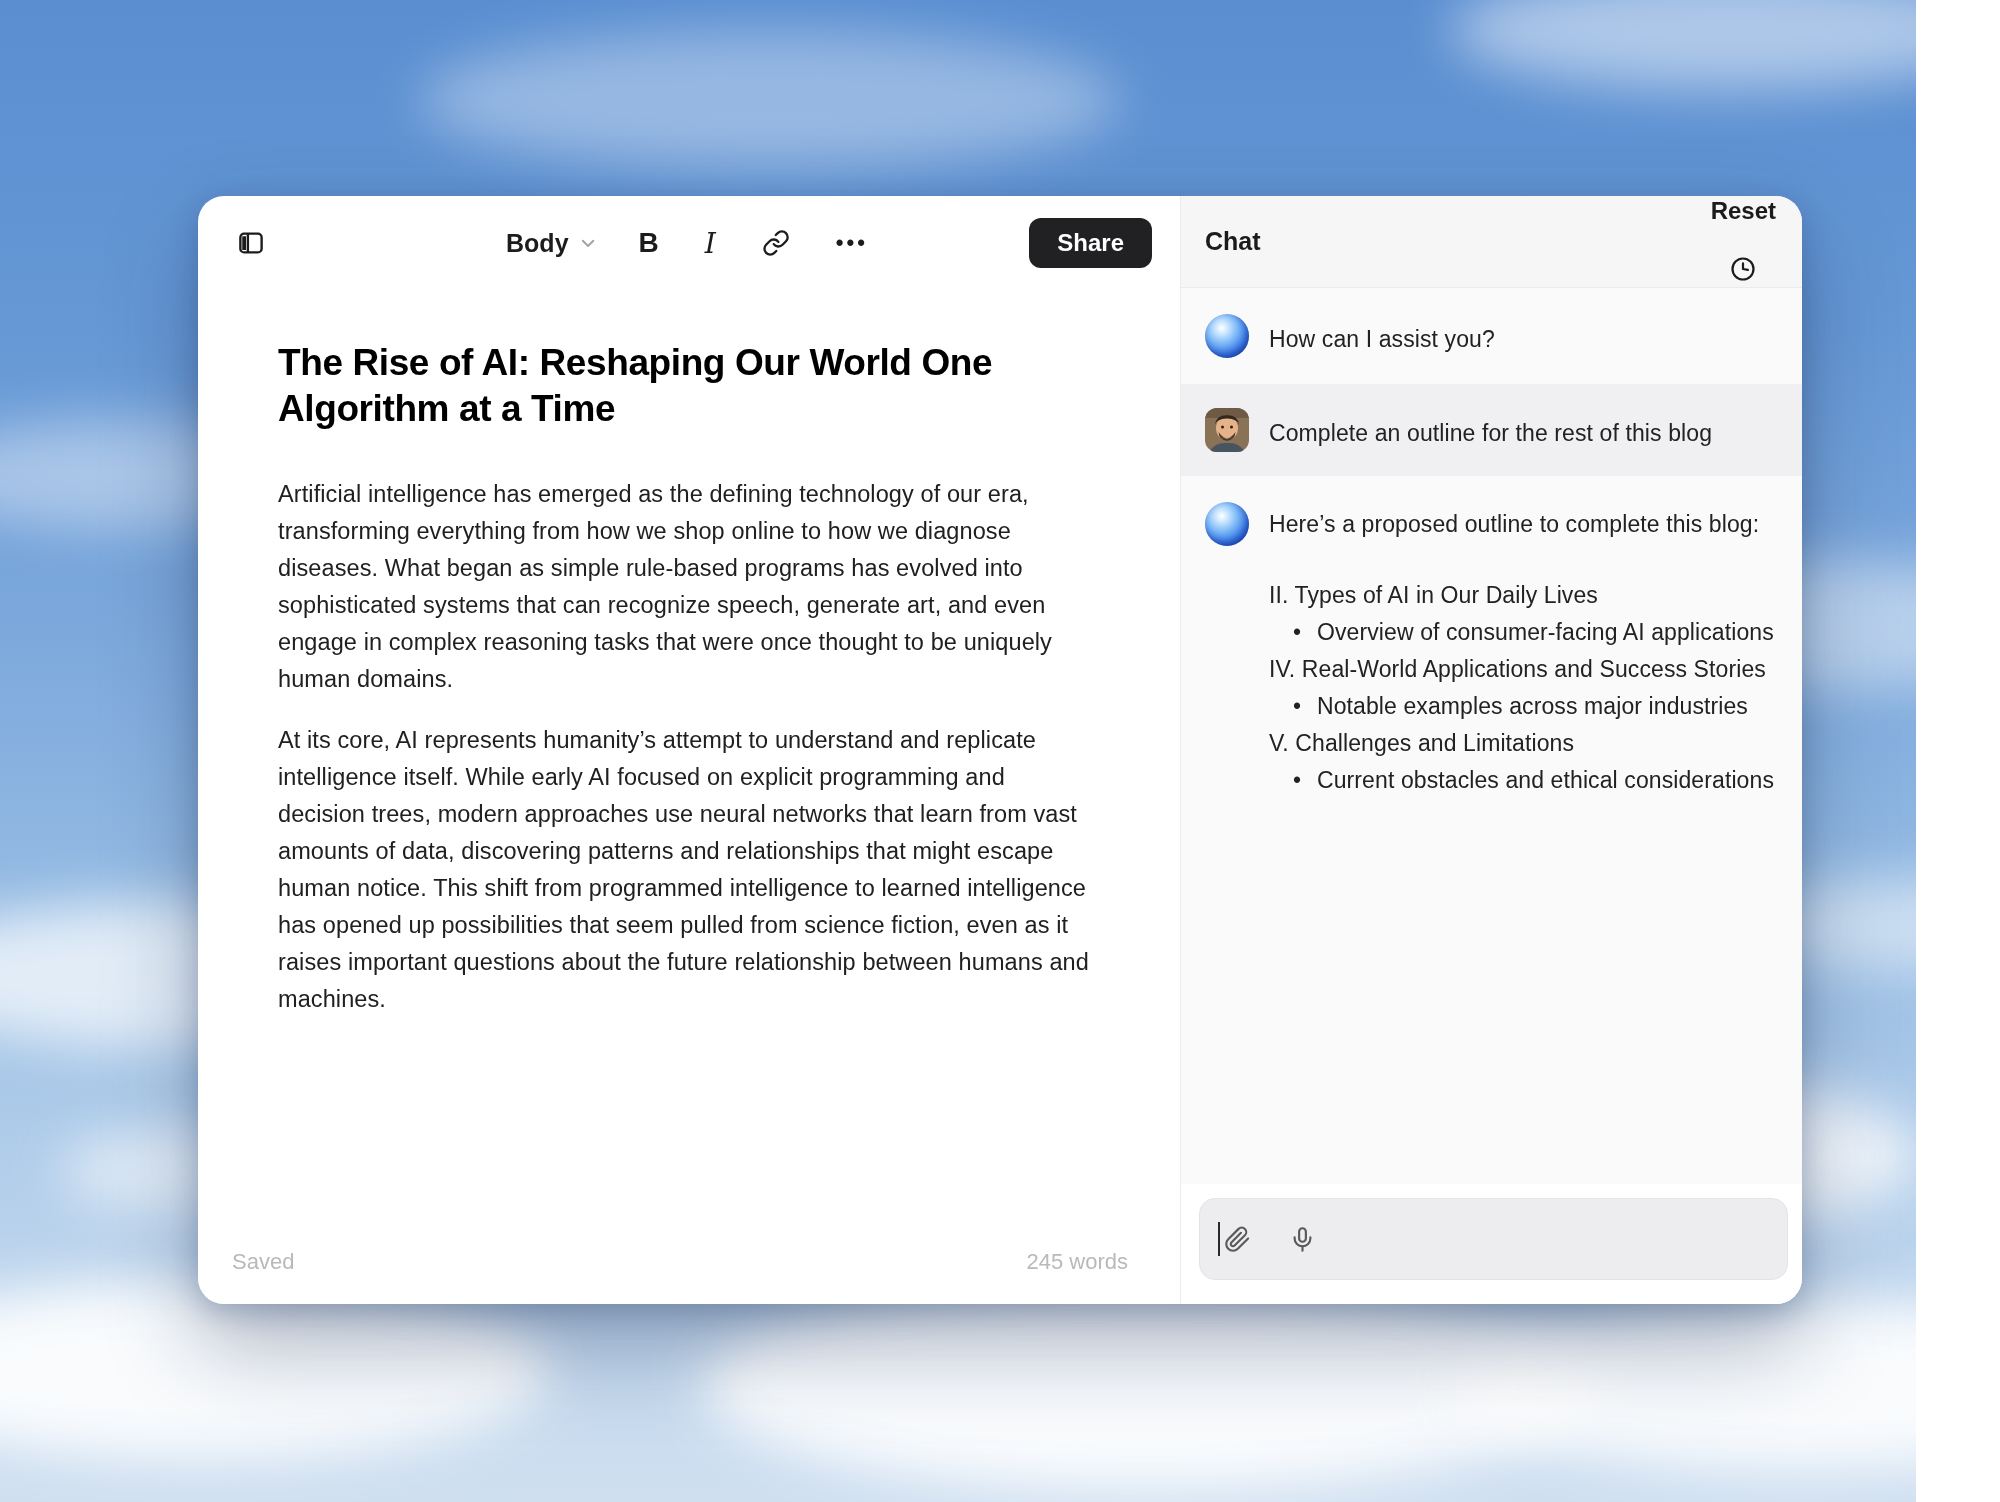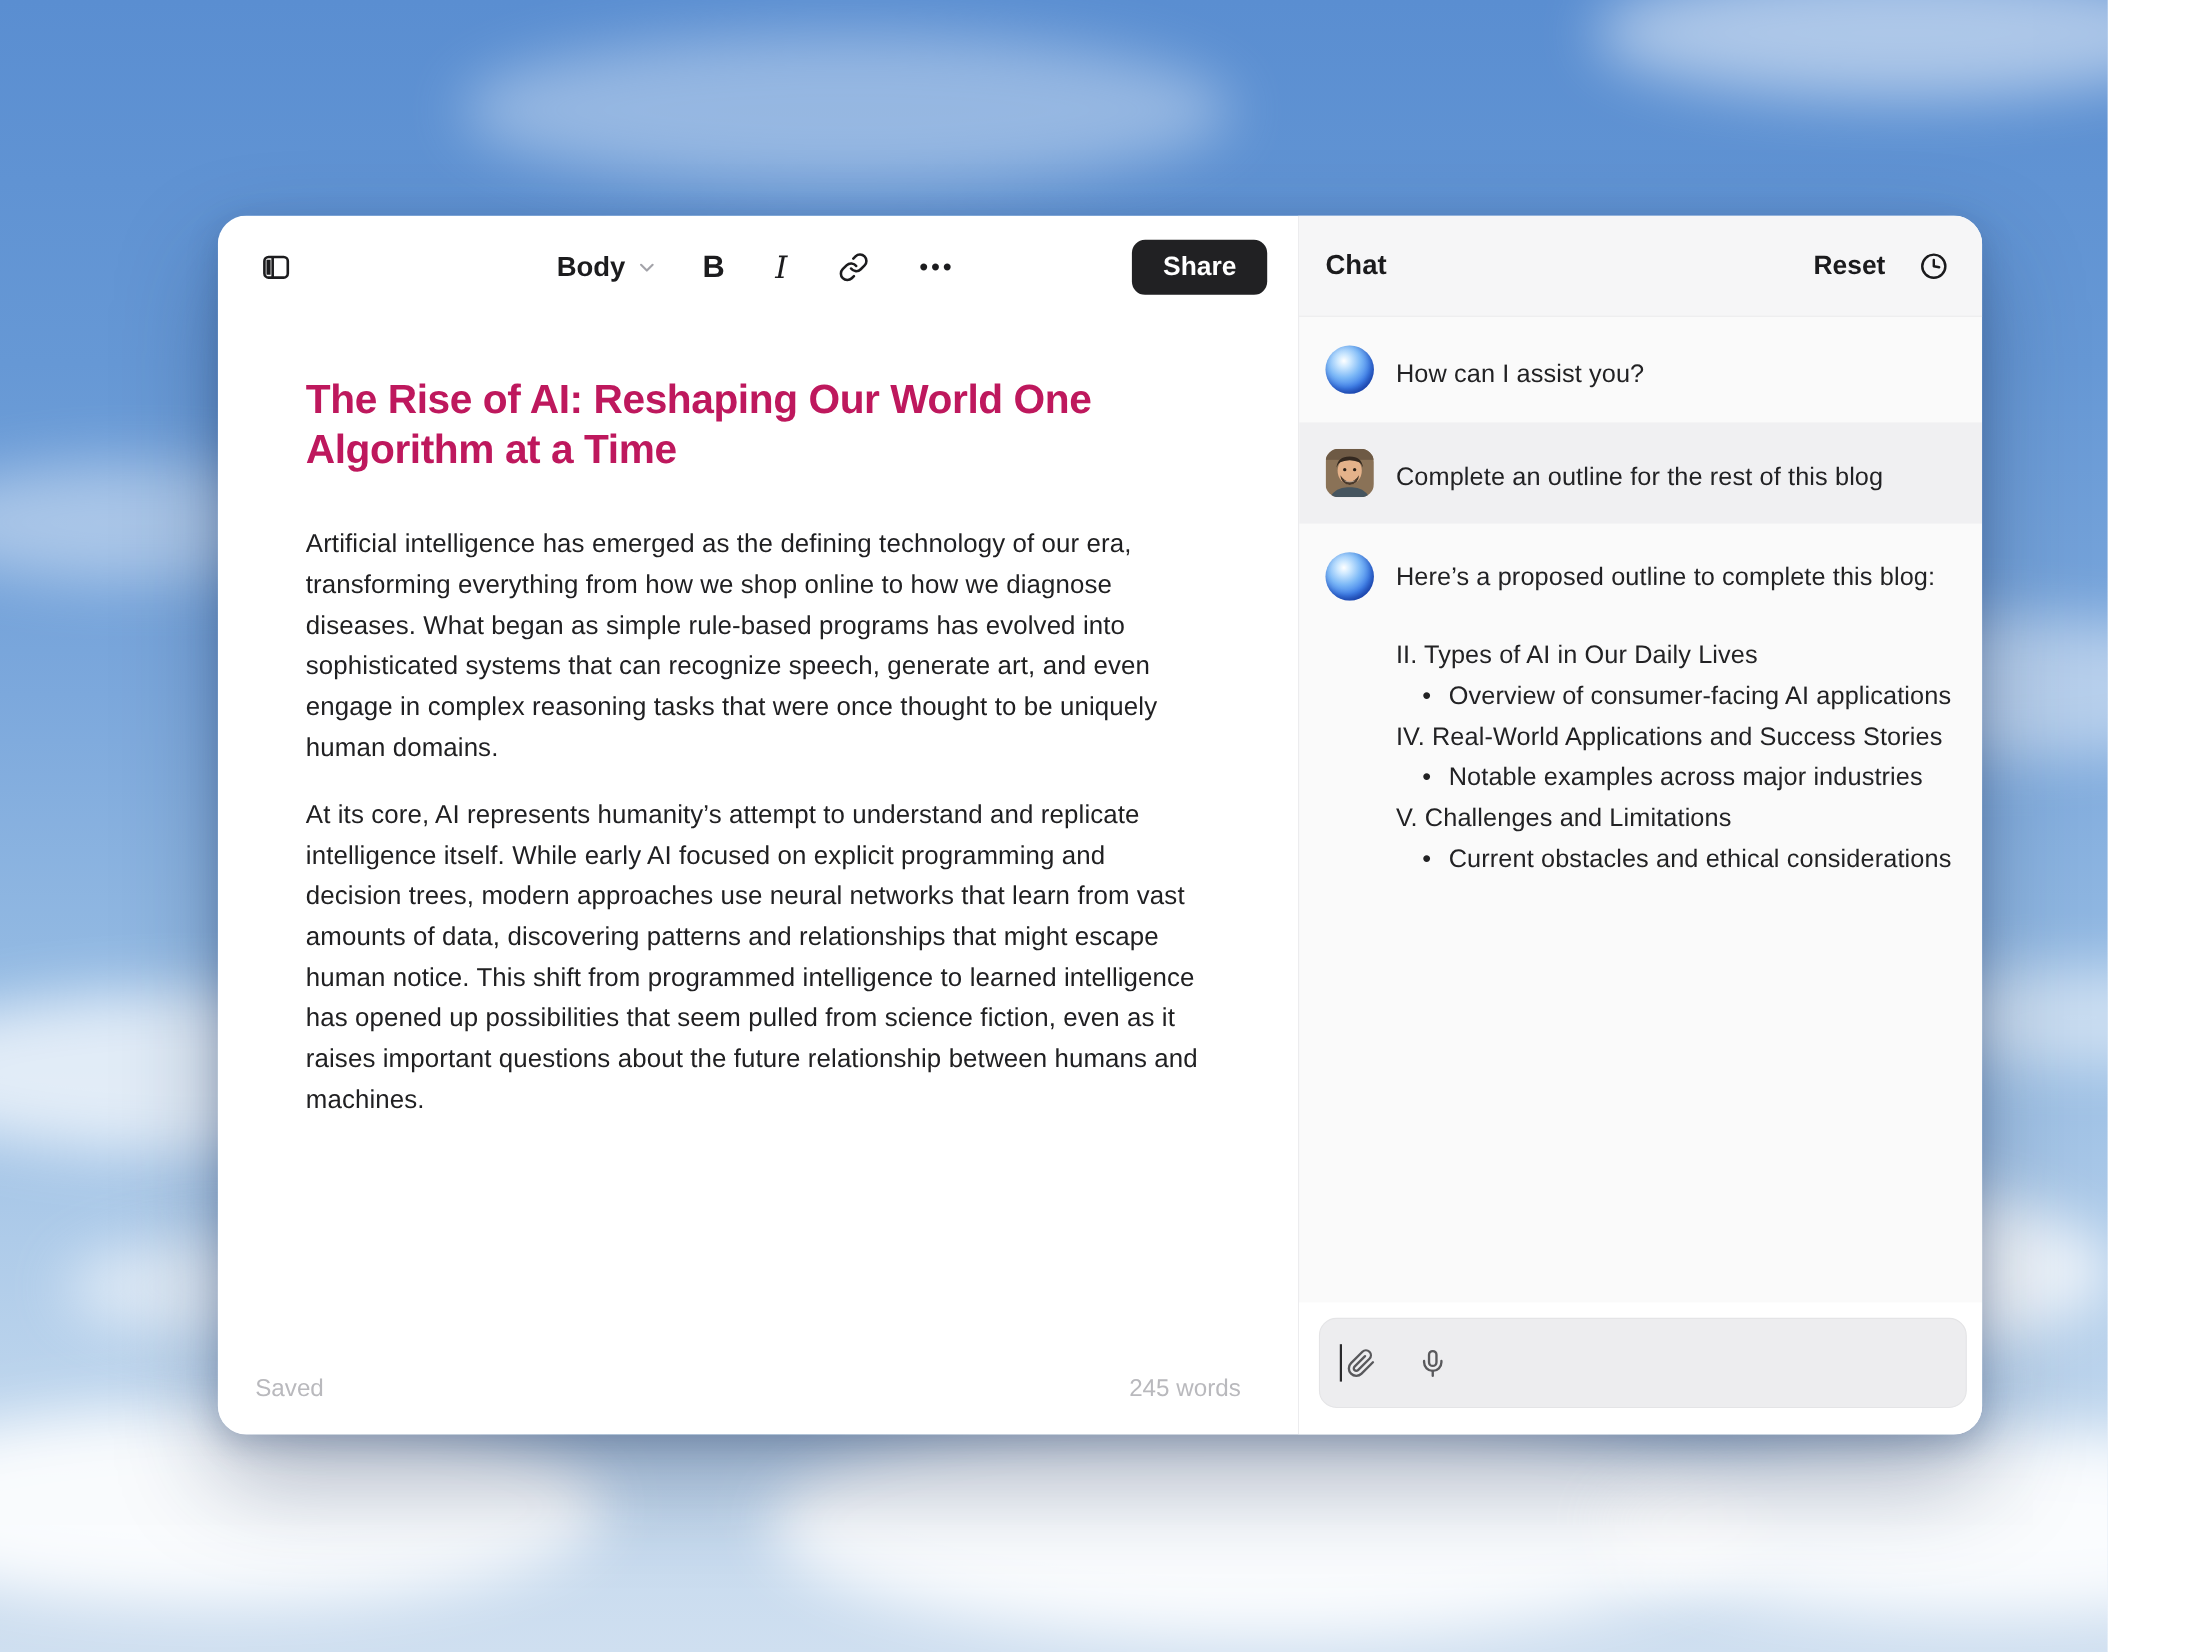--- a/index.html
+++ b/index.html
@@ -43,37 +43,37 @@
   .style-label { font-size: 25px; font-weight: 700; color: #1c1c1e; }
   .bold-btn { font-size: 28px; font-weight: 700; color: #1c1c1e; font-family: "Liberation Sans", sans-serif; }
   .italic-btn { font-size: 28px; font-style: italic; font-weight: 500;
     font-family: "DejaVu Serif", serif; color: #1c1c1e; }
   .more-btn { font-size: 22px; letter-spacing: 3px; color: #1c1c1e; font-weight: 700; }
   .share-btn { position: absolute; right: 28px; top: 22px; height: 50px; padding: 0 28px;
     background: #212123; color: #ffffff; border: none; border-radius: 12px;
     font-size: 24px; font-weight: 700; cursor: pointer; font-family: "Liberation Sans", sans-serif; }
 
   .doc { padding: 50px 86px 0 80px; }
-  .doc-title { font-size: 37px; line-height: 46px; font-weight: 700; color: #be185d;
+  .doc-title { font-size: 37px; line-height: 46px; font-weight: 700; color: #000000;
     letter-spacing: -.4px; }
   .doc-body { margin-top: 44px; }
   .doc-body p { font-size: 23.5px; line-height: 37px; color: #202022; margin-bottom: 24px;
     letter-spacing: .1px; }
 
   .editor-footer { position: absolute; left: 0; right: 16px; bottom: 0; height: 66px;
     display: flex; align-items: center; justify-content: space-between; padding: 0 36px 18px 34px; }
   .footer-text { font-size: 22px; color: #b9b9bd; }
 
   
   .chat { position: relative; width: 622px; height: 100%; background: #fafafa;
     border-left: 1px solid #ececee; flex: none; display: flex; flex-direction: column; }
   .chat-header { height: 92px; flex: none; background: #f6f6f7; border-bottom: 1px solid #ebebed;
     display: flex; align-items: center; padding: 0 26px 0 24px; }
   .chat-title { font-size: 25px; font-weight: 700; color: #1b1b1d; }
-  .chat-header-right { margin-left: auto; display: flex; align-items: center; gap: 26px; }
+  .chat-header-right { margin-left: auto; display: flex; align-items: center; gap: 26px; flex-direction: column; }
   .reset-btn { background: none; border: none; font-size: 24px; font-weight: 700;
     color: #1b1b1d; cursor: pointer; font-family: "Liberation Sans", sans-serif; }
 
   .chat-messages { flex: 1 1 auto; overflow: hidden; }
   .msg { display: flex; align-items: flex-start; padding: 26px 20px 26px 24px; }
   .msg.user-row { background: #f0f0f2; padding-top: 24px; padding-bottom: 24px; }
   .avatar-col { flex: none; width: 44px; margin-right: 20px; }
   .orb { width: 44px; height: 44px; border-radius: 50%;
     background: radial-gradient(circle at 38% 32%, #ffffff 0%, #cfe9ff 14%, #7db9f7 38%,
       #3f7fe8 62%, #2257c9 82%, #1a44ad 100%);

